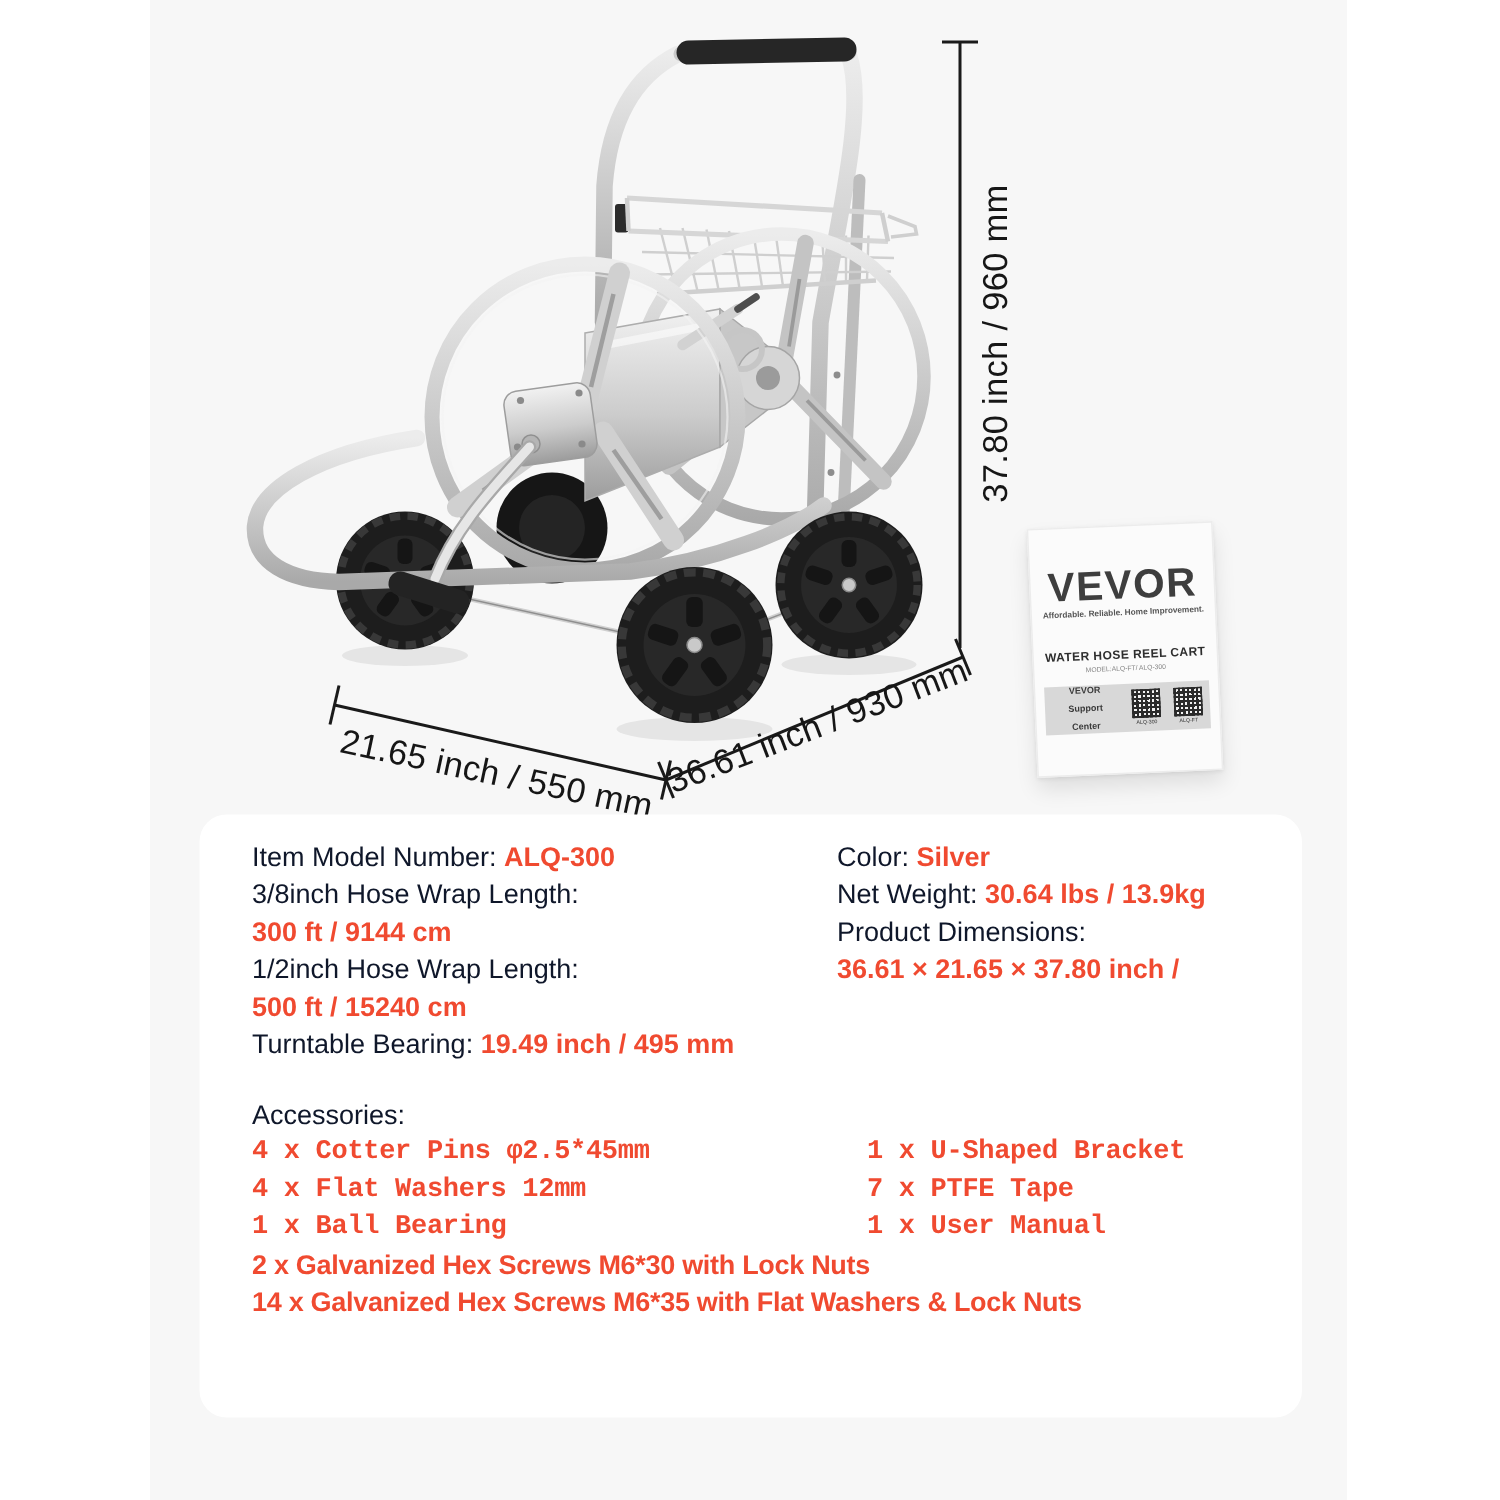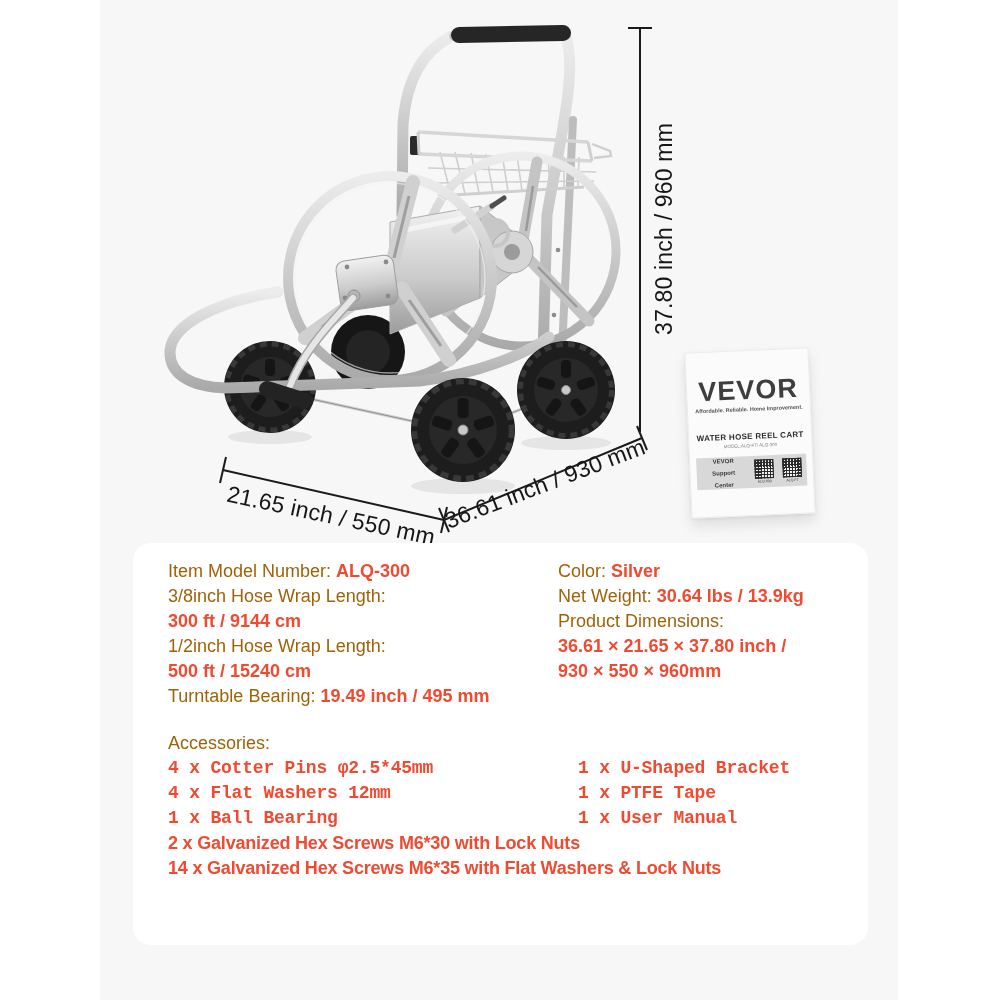--- a/index.html
+++ b/index.html
@@ -34,21 +34,21 @@
   .qrlabel{font-size:3.5px;color:#333;margin-top:1px;}
 
   
   .speccard{position:absolute;left:133px;top:543px;width:735px;height:402px;background:#ffffff;
             border-radius:18px;}
   .col{position:absolute;}
   .colL{left:35px;top:16px;}
   .colR{left:425px;top:16px;}
   .acc{position:absolute;left:35px;top:188px;}
   .ln{height:25px;line-height:25px;white-space:nowrap;font-size:18px;}
-  .g{color:#a16207;}
+  .g{color:#0f172a;}
   .o{color:#f04a30;font-weight:700;}
   .acc .o{letter-spacing:-.2px;}
   .accgrid{display:flex;font-family:Liberation Mono, monospace;}
   .accol1{width:410px;}
 </style>
 </head>
 <body>
 
 <div class="stage"></div>
 
@@ -267,32 +267,31 @@
     <div class="ln"><span class="o">300 ft / 9144 cm</span></div>
     <div class="ln"><span class="g">1/2inch Hose Wrap Length:</span></div>
     <div class="ln"><span class="o">500 ft / 15240 cm</span></div>
     <div class="ln"><span class="g">Turntable Bearing: </span><span class="o">19.49 inch / 495 mm</span></div>
   </div>
   <div class="col colR">
     <div class="ln"><span class="g">Color: </span><span class="o">Silver</span></div>
     <div class="ln"><span class="g">Net Weight: </span><span class="o">30.64 lbs / 13.9kg</span></div>
     <div class="ln"><span class="g">Product Dimensions:</span></div>
     <div class="ln"><span class="o">36.61 × 21.65 × 37.80 inch /</span></div>
-    <div class="ln"><span class="o">930 × 550 × 960mm</span></div>
   </div>
   <div class="acc">
     <div class="ln g">Accessories:</div>
     <div class="accgrid">
       <div class="accol1">
         <div class="ln o">4 x Cotter Pins φ2.5*45mm</div>
         <div class="ln o">4 x Flat Washers 12mm</div>
         <div class="ln o">1 x Ball Bearing</div>
       </div>
       <div>
         <div class="ln o">1 x U-Shaped Bracket</div>
-        <div class="ln o">1 x PTFE Tape</div>
+        <div class="ln o">7 x PTFE Tape</div>
         <div class="ln o">1 x User Manual</div>
       </div>
     </div>
     <div class="ln o">2 x Galvanized Hex Screws M6*30 with Lock Nuts</div>
     <div class="ln o">14 x Galvanized Hex Screws M6*35 with Flat Washers &amp; Lock Nuts</div>
   </div>
 </div>
 
 </body></html>

